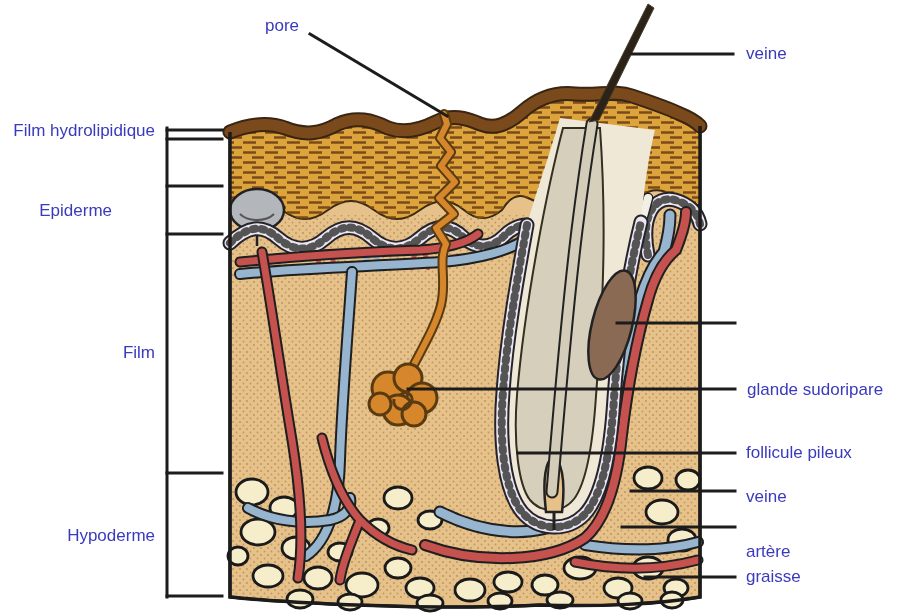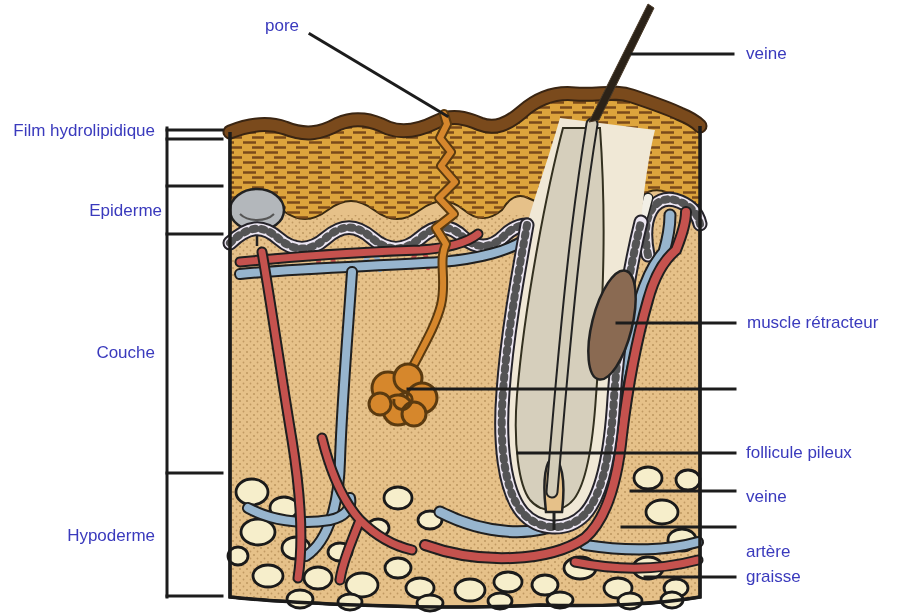--- a/index.html
+++ b/index.html
@@ -208,23 +208,23 @@
       <path d="M617,323 L735,323"></path>
       <path d="M408,389 L735,389"></path>
       <path d="M518,453 L735,453"></path>
       <path d="M631,491 L735,491"></path>
       <path d="M622,527 L735,527"></path>
       <path d="M645,577 L735,577"></path>
     </g>
   </svg>
 
   <div class="lbl lbl-r" style="right:745px;top:121px">Film hydrolipidique</div>
-  <div class="lbl lbl-r" style="right:738px;top:201px">Epiderme</div>
-  <div class="lbl lbl-r" style="right:745px;top:343px">Couche</div>
+  <div class="lbl lbl-r" style="right:788px;top:201px">Epiderme</div>
+  <div class="lbl lbl-r" style="right:745px;top:343px">Film</div>
   <div class="lbl lbl-r" style="right:745px;top:526px">Hypoderme</div>
   <div class="lbl" style="left:265px;top:16px">pore</div>
   <div class="lbl" style="left:746px;top:44px">veine</div>
-  <div class="lbl" style="left:747px;top:313px">muscle rétracteur</div>
+  <div class="lbl" style="left:747px;top:380px">glande sudoripare</div>
   <div class="lbl" style="left:746px;top:443px">follicule pileux</div>
   <div class="lbl" style="left:746px;top:487px">veine</div>
   <div class="lbl" style="left:746px;top:542px">artère</div>
   <div class="lbl" style="left:746px;top:567px">graisse</div>
 </div>
 
 </body></html>

